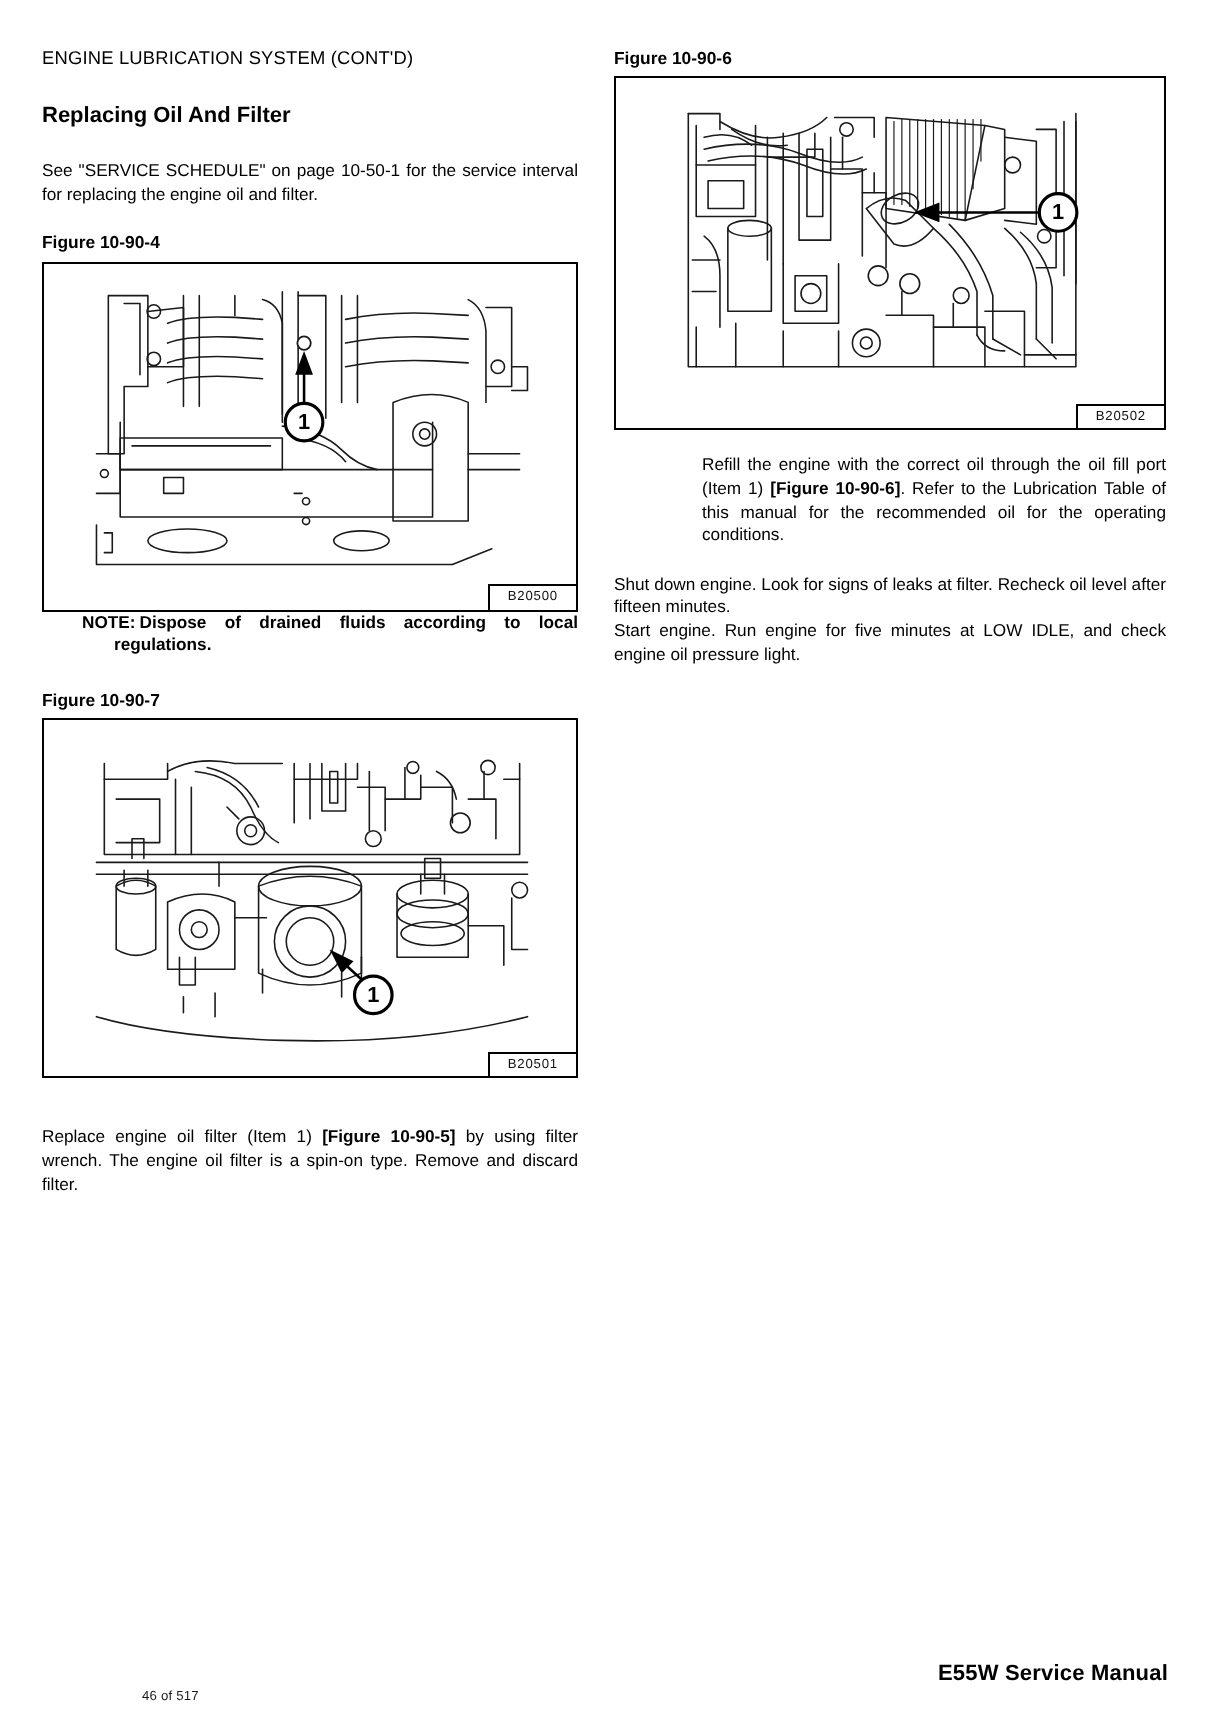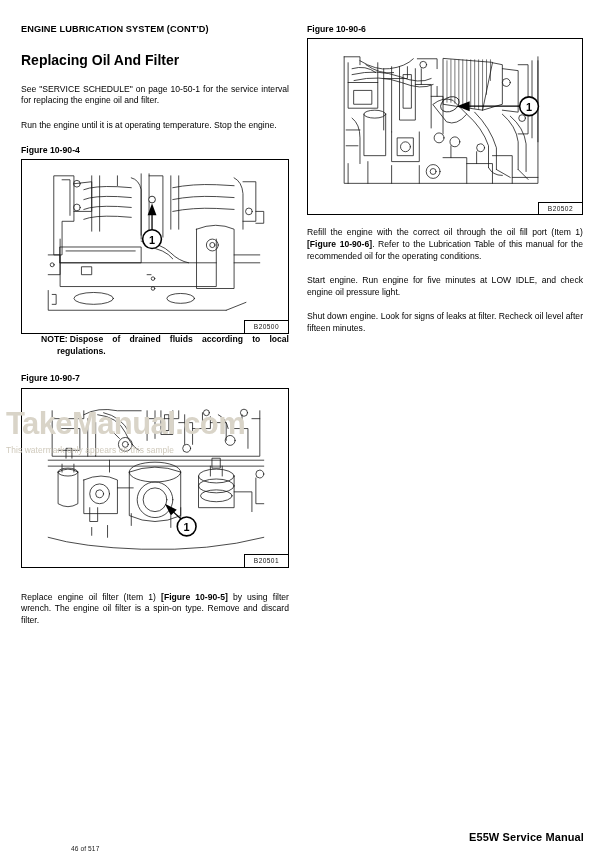--- a/index.html
+++ b/index.html
@@ -31,27 +31,27 @@
     position: absolute;
     left: 288px;
     top: 24px;
     width: 276px;
     padding-left: 19px;
   }
 
   
   .section-title {
     font-size: 9.2px;
-    font-weight: bold;
+    font-weight: normal;
     letter-spacing: 0.1px;
     margin: 0 0 17px 0;
     line-height: 1.2;
   }
   .sub-title {
-    font-size: 14px;
+    font-size: 11px;
     font-weight: bold;
     margin: 0 0 15px 0;
     line-height: 1.2;
   }
   p.body {
     font-size: 8.6px;
     line-height: 11.6px;
     margin: 0 0 13px 0;
     text-align: justify;
     text-justify: inter-word;
@@ -174,21 +174,20 @@
 <div class="page">
 
   <div class="col-left">
 
     <div class="section-title">ENGINE LUBRICATION SYSTEM (CONT'D)</div>
 
     <div class="sub-title">Replacing Oil And Filter</div>
 
     <p class="body">See "SERVICE SCHEDULE" on page 10-50-1 for the service interval for replacing the engine oil and filter.</p>
 
-    <p class="body">Run the engine until it is at operating temperature. Stop the engine.</p>
 
     <div class="fig-caption">Figure 10-90-4</div>
 
     <div class="figure" style="width:268px;height:175px;">
       <svg class="fig-svg" viewBox="0 0 268 175">
         <g fill="none" stroke="#1a1a1a" stroke-width="0.8" stroke-linejoin="round" stroke-linecap="round">
 
           <rect x="30" y="14" width="200" height="132" fill="#fff" stroke="none"></rect>
 
           <path d="M32 16 L52 16 L52 62 L40 62 L40 96 L32 96 Z"></path>
@@ -439,29 +438,25 @@
         <g stroke="#000" stroke-width="1.3" fill="none">
           <path d="M162 68 L213 68"></path>
         </g>
         <path d="M150 68 L163 63 L163 73 Z" fill="#000" stroke="none"></path>
         <circle cx="223" cy="68" r="9.5" class="callout-circle"></circle>
         <text x="223" y="68.5" class="callout-num">1</text>
       </svg>
       <div class="fig-id-box">B20502</div>
     </div>
 
-    <p class="body" style="margin-top:12px;"><span>Refill the engine with the correct oil through the oil fill port (Item 1) </span><b class="inline">[Figure 10-90-6]</b><span>. Refer to the Lubrication Table of this manual for the recommended oil for the operating conditions.</span></p>
+    <p class="body" style="margin-top:12px;margin-left:44px;"><span>Refill the engine with the correct oil through the oil fill port (Item 1) </span><b class="inline">[Figure 10-90-6]</b><span>. Refer to the Lubrication Table of this manual for the recommended oil for the operating conditions.</span></p>
+
+    <p class="body last">Shut down engine. Look for signs of leaks at filter. Recheck oil level after fifteen minutes.</p>
 
     <p class="body">Start engine. Run engine for five minutes at LOW IDLE, and check engine oil pressure light.</p>
-
-    <p class="body last">Shut down engine. Look for signs of leaks at filter. Recheck oil level after fifteen minutes.</p>
   </div>
 
-  <div class="watermark">
-    <div class="wm-main">TakeManual.com</div>
-    <div class="wm-sub">This watermark only appears on this sample</div>
-  </div>
 
   <div class="footer-center">10-90-2</div>
   <div class="footer-right">E55W Service Manual</div>
   <div class="footer-pageof">46 of 517</div>
 
 </div>
 
 </body></html>

